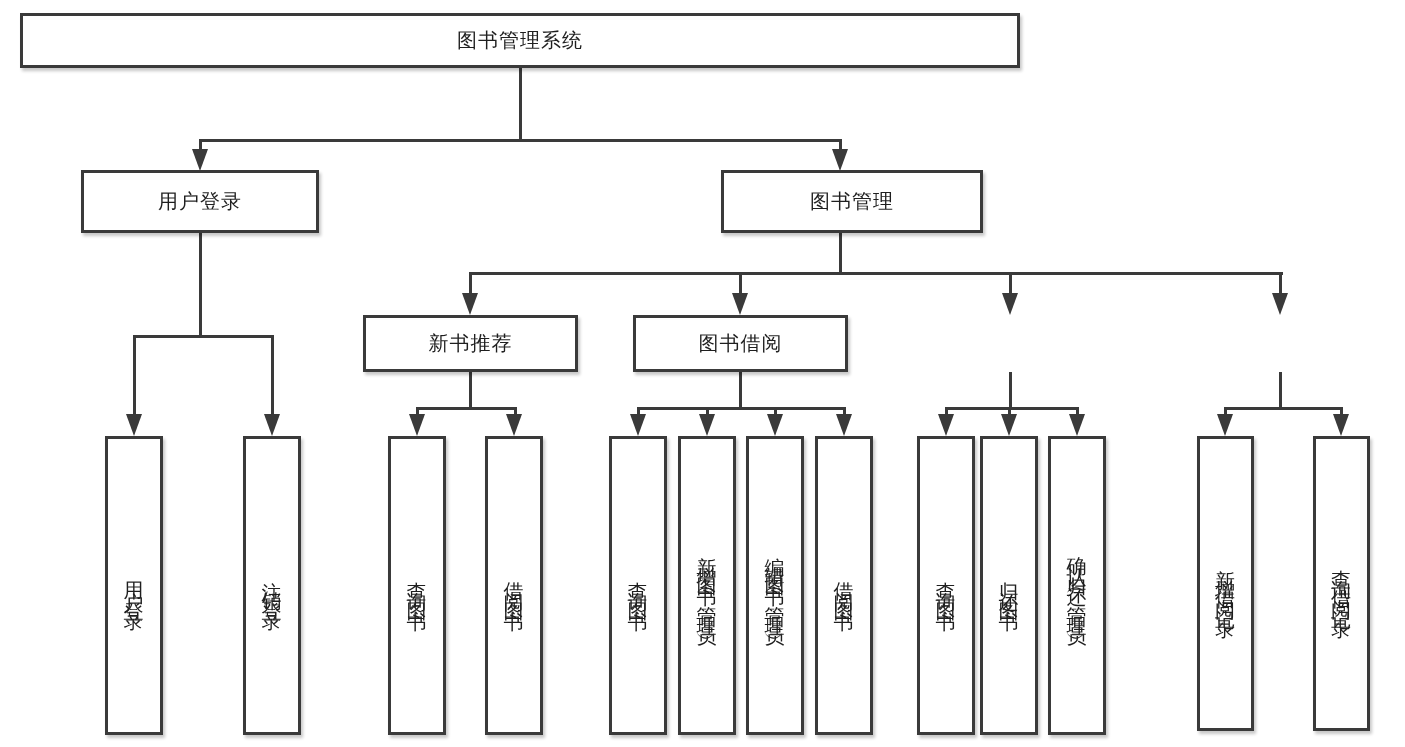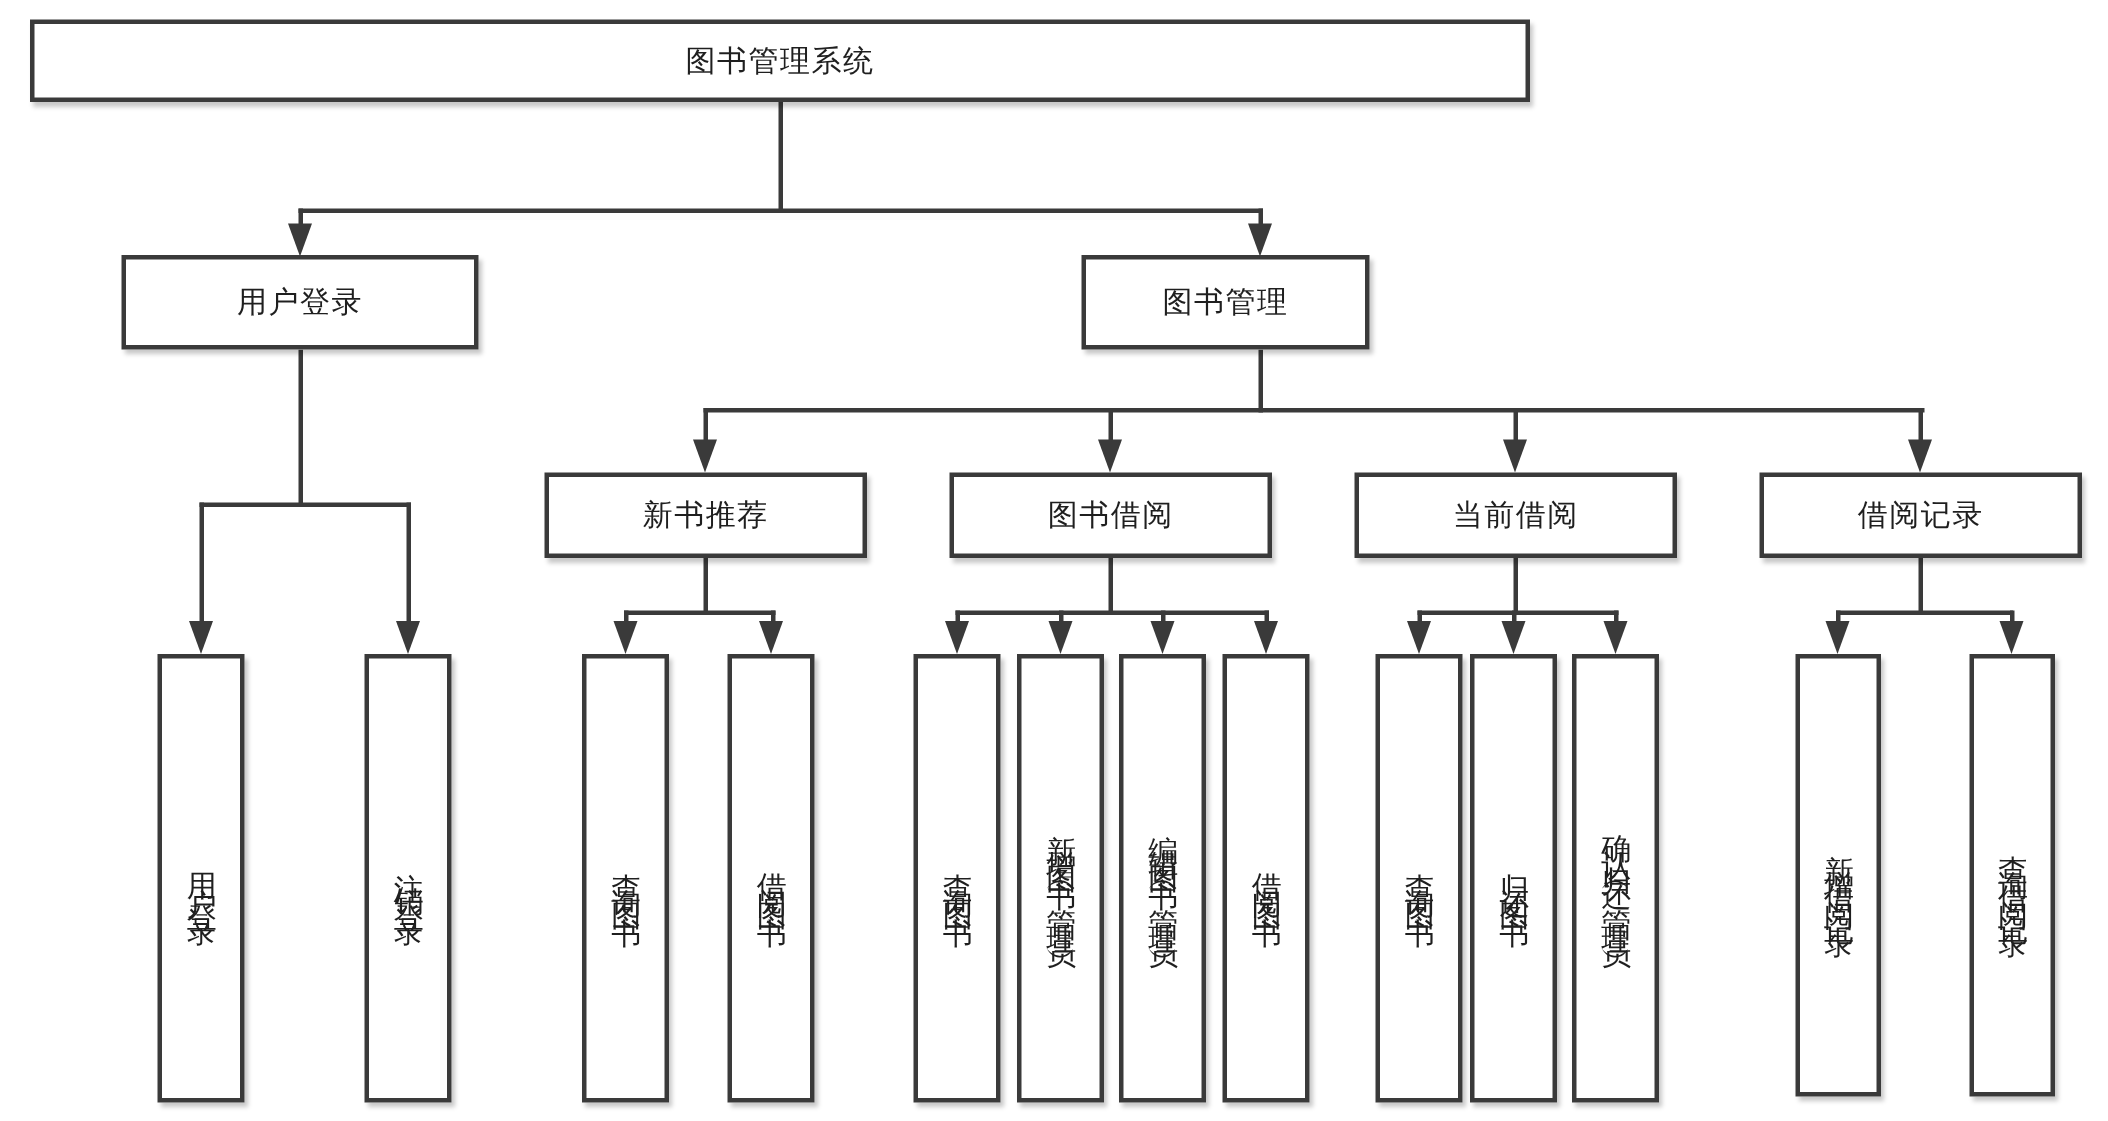--- a/index.html
+++ b/index.html
@@ -123,35 +123,29 @@
   <div class="arrow" style="left:1333px;top:414px"></div>
 
   <div class="node" style="left:20px;top:13px;width:1000px;height:55px">
     <span>图书管理系统</span>
   </div>
 
   <div class="node" style="left:81px;top:170px;width:238px;height:63px">
     <span>用户登录</span>
   </div>
 
-  <div class="node" style="left:721px;top:170px;width:192px;height:63px">
+  <div class="node" style="left:721px;top:170px;width:262px;height:63px">
     <span>图书管理</span>
   </div>
 
   <div class="node" style="left:363px;top:315px;width:215px;height:57px">
     <span>新书推荐</span>
   </div>
   <div class="node" style="left:633px;top:315px;width:215px;height:57px">
     <span>图书借阅</span>
-  </div>
-  <div class="node" style="left:903px;top:315px;width:215px;height:57px">
-    <span>当前借阅</span>
-  </div>
-  <div class="node" style="left:1173px;top:315px;width:215px;height:57px">
-    <span>借阅记录</span>
   </div>
 
   <div class="node leaf" style="left:105px;top:436px;width:58px;height:299px">
     <span>用户登录</span>
   </div>
   <div class="node leaf" style="left:243px;top:436px;width:58px;height:299px">
     <span>注销登录</span>
   </div>
 
   <div class="node leaf" style="left:388px;top:436px;width:58px;height:299px">

